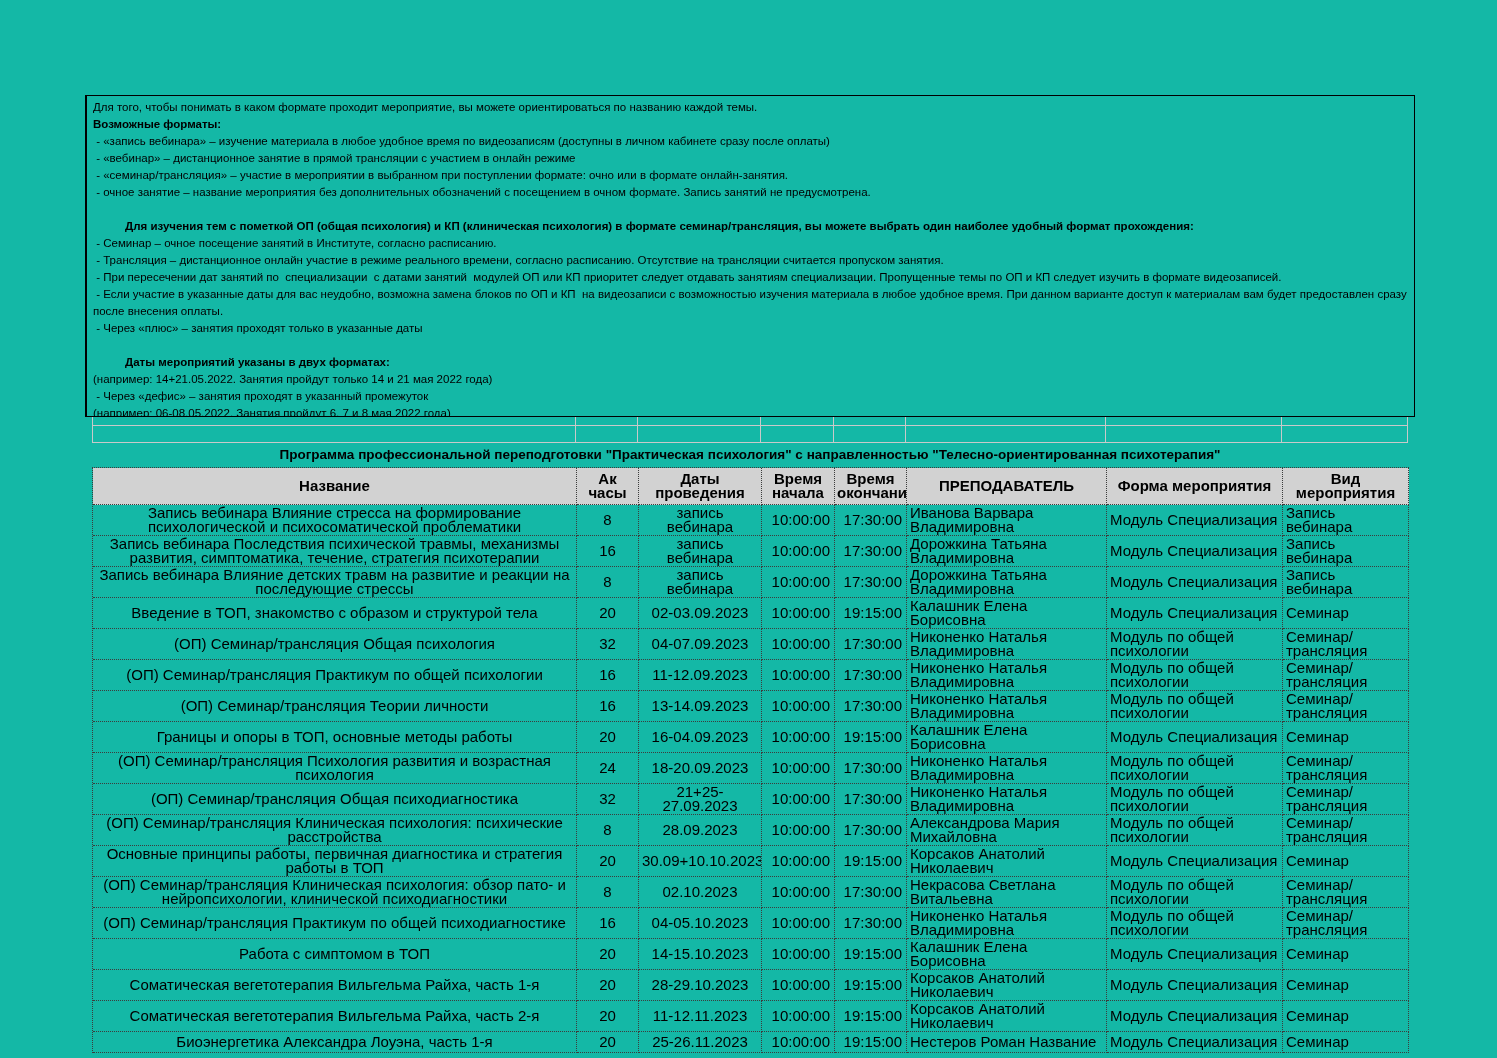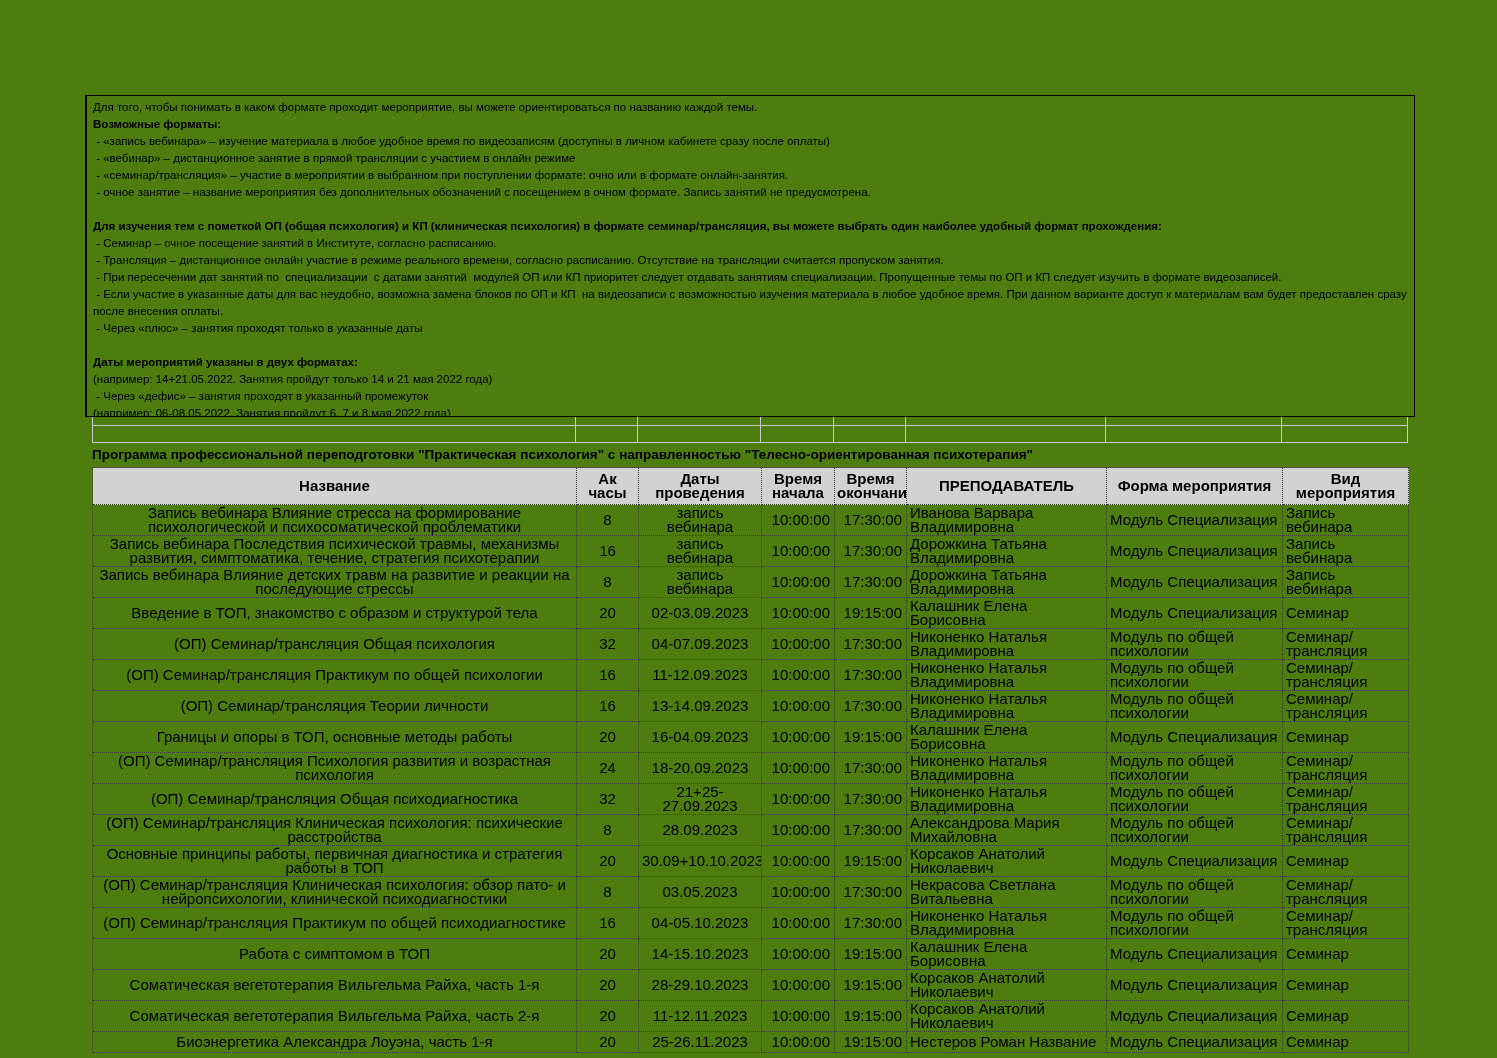--- a/index.html
+++ b/index.html
@@ -6,44 +6,44 @@
     --header-bg:#d2d2d2;
     --grid:#c9c9c9;
     --border:#3c3c3c;
   }
   html,body{margin:0;padding:0;background:#ffffff;}
   body{
     width:1497px;height:1058px;
     font-family:"Liberation Sans","DejaVu Sans",sans-serif;
     color:#000;
   }
-  .page{position:relative;width:1497px;height:1058px;background:#4d7c0f;overflow:hidden;}
+  .page{position:relative;width:1497px;height:1058px;background:#14b8a6;overflow:hidden;}
 
   
   .intro-box{
     position:absolute;left:85px;top:95px;width:1330px;height:322px;
     box-sizing:border-box;border:1px solid #000;border-left-width:2px;
     padding:3px 6px 0 6px;font-size:11.5px;line-height:17px;overflow:hidden;
   }
   .intro-line{white-space:pre-wrap;}
   .intro-line.bold{font-weight:bold;}
-  .intro-line.gap{margin-top:17px;}
+  .intro-line.gap{margin-top:17px;margin-left:32px;}
 
   
   .grid-strip{position:absolute;left:92px;top:417px;width:1316px;}
   .grid-row{display:flex;}
   .grid-row .gc{box-sizing:border-box;border-right:1px solid var(--grid);border-bottom:1px solid var(--grid);}
   .grid-row .gc:first-child{border-left:1px solid var(--grid);}
   .grid-row.r1 .gc{height:9px;}
   .grid-row.r2 .gc{height:17px;}
 
   
   .title{
     position:absolute;left:92px;top:445px;width:1316px;
-    text-align:left;font-weight:bold;font-size:13.5px;line-height:20px;
+    text-align:center;font-weight:bold;font-size:13.5px;line-height:20px;
   }
 
   
   table.schedule{
     position:absolute;left:92px;top:467px;width:1316px;
     border-collapse:separate;border-spacing:0;table-layout:fixed;
     font-size:15px;line-height:14px;
     border-top:1px dotted var(--border);border-left:1px dotted var(--border);
   }
   table.schedule th,table.schedule td{
@@ -255,21 +255,21 @@
           <td>30.09+10.10.2023</td>
           <td>10:00:00</td>
           <td>19:15:00</td>
           <td>Корсаков Анатолий Николаевич</td>
           <td>Модуль Специализация</td>
           <td>Семинар</td>
         </tr>
         <tr>
           <td>(ОП) Семинар/трансляция Клиническая психология: обзор пато- и нейропсихологии, клинической психодиагностики</td>
           <td>8</td>
-          <td>03.05.2023</td>
+          <td>02.10.2023</td>
           <td>10:00:00</td>
           <td>17:30:00</td>
           <td>Некрасова Светлана Витальевна</td>
           <td>Модуль по общей психологии</td>
           <td>Семинар/трансляция</td>
         </tr>
         <tr>
           <td>(ОП) Семинар/трансляция Практикум по общей психодиагностике</td>
           <td>16</td>
           <td>04-05.10.2023</td>

